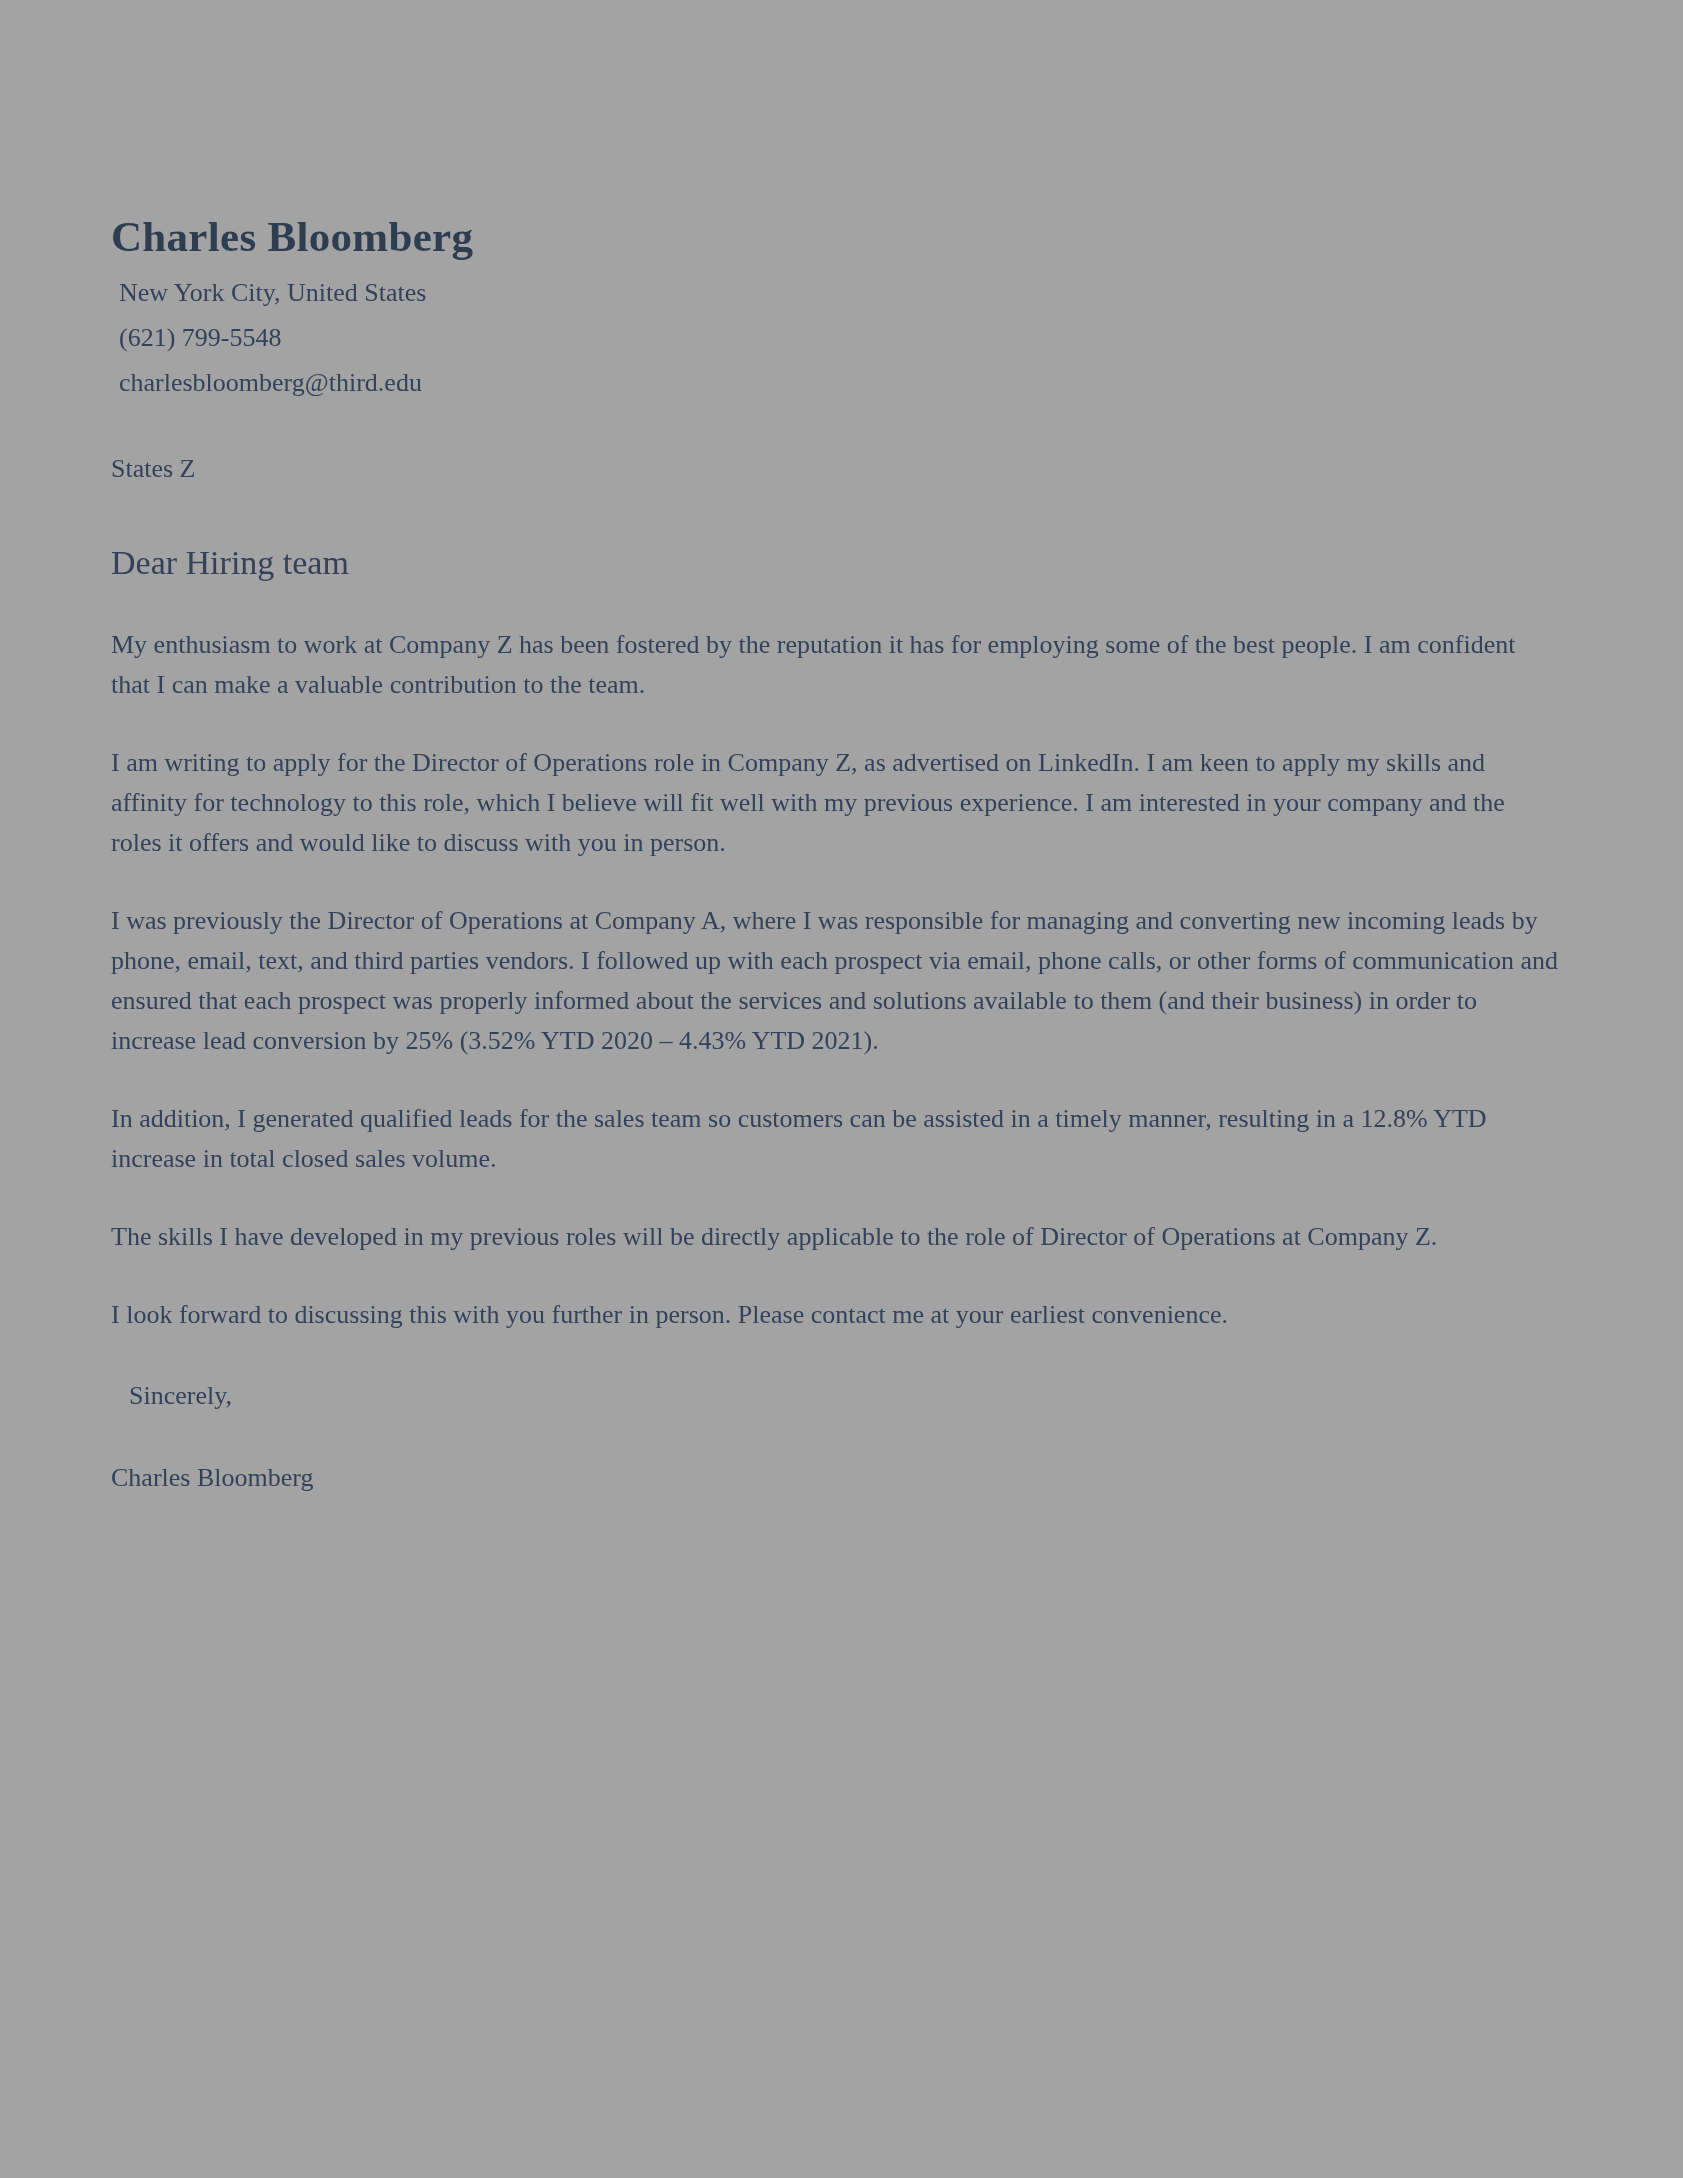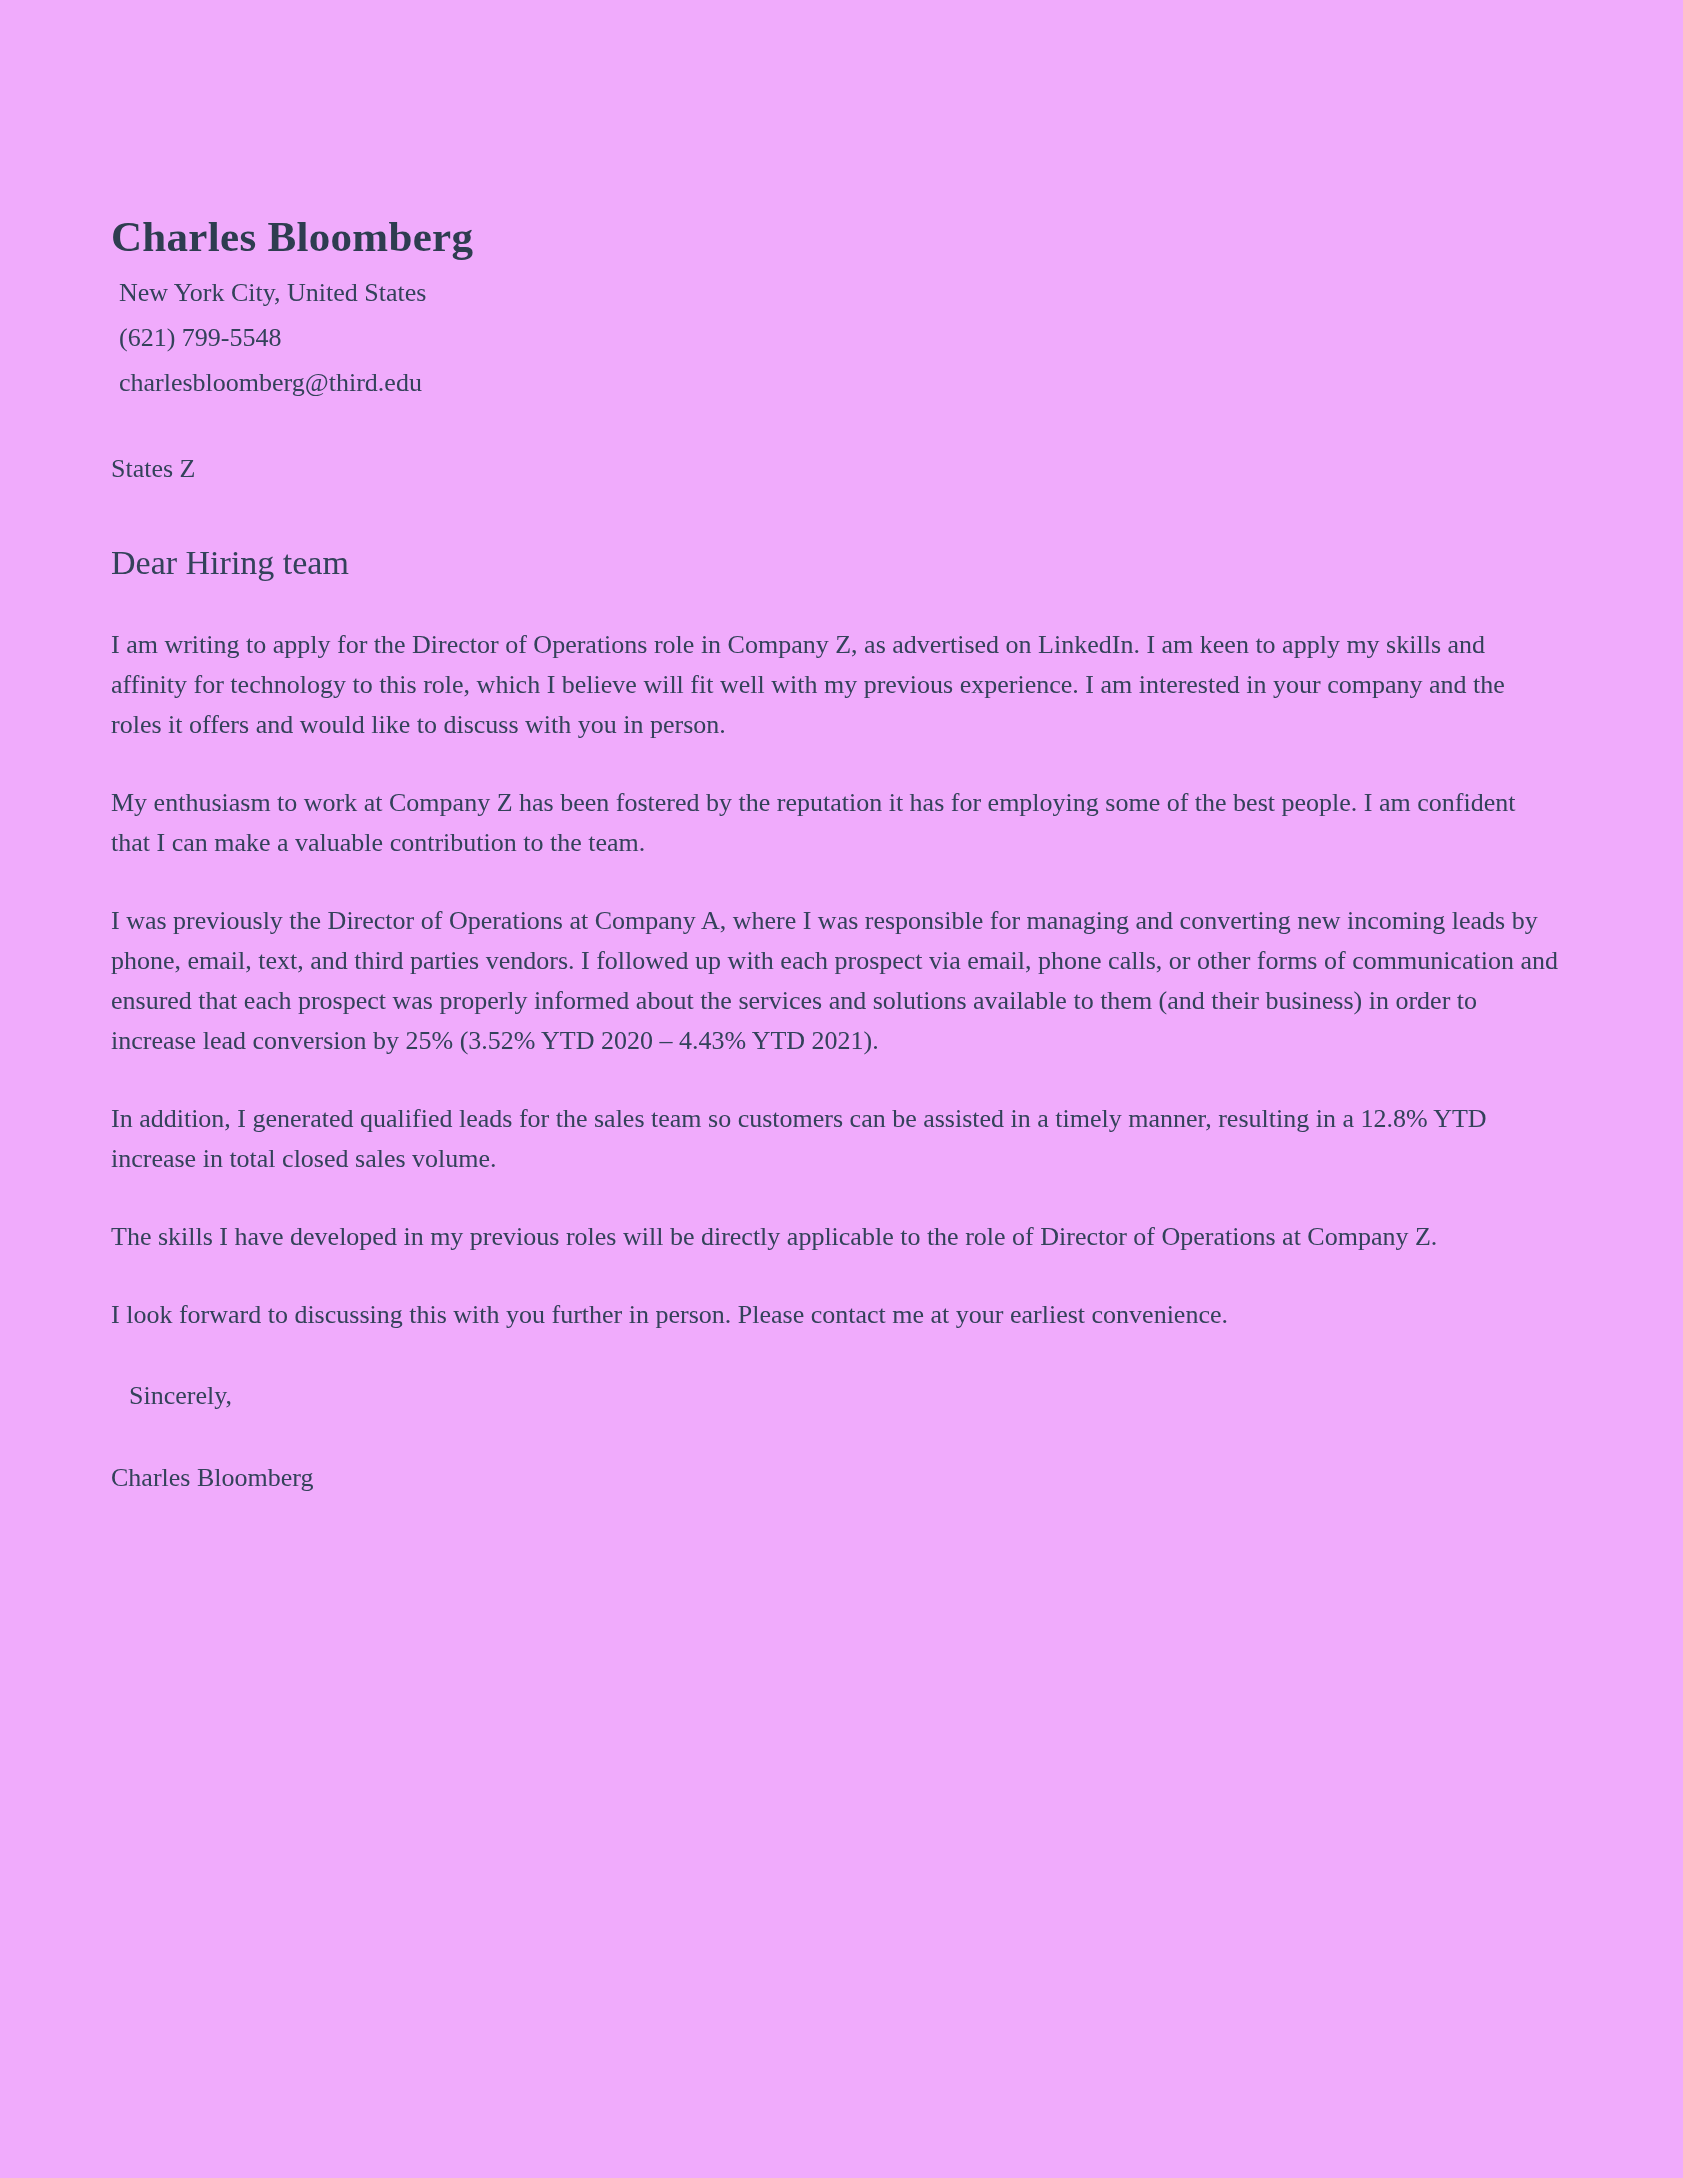--- a/index.html
+++ b/index.html
@@ -4,21 +4,21 @@
 <style>
   html, body {
     margin: 0;
     padding: 0;
     background: #ffffff;
   }
   .page {
     position: relative;
     width: 1683px;
     height: 2178px;
-    background: #f0abfc;
+    background: #a3a3a3;
     box-sizing: border-box;
     overflow: hidden;
   }
   .letter {
     position: absolute;
     left: 111px;
     top: 213px;
     width: 1447px;
     color: #33425a;
     font-family: "Liberation Serif", "DejaVu Serif", serif;
@@ -83,23 +83,23 @@
     <div class="contact-block">
       <p class="contact-line">New York City, United States</p>
       <p class="contact-line">(621) 799-5548</p>
       <p class="contact-line">charlesbloomberg@third.edu</p>
     </div>
 
     <p class="recipient">States Z</p>
 
     <p class="salutation">Dear Hiring team</p>
 
+    <p class="body-para">My enthusiasm to work at Company Z has been fostered by the reputation it has for employing some of the best people. I am confident that I can make a valuable contribution to the team.</p>
+
     <p class="body-para">I am writing to apply for the Director of Operations role in Company Z, as advertised on LinkedIn. I am keen to apply my skills and affinity for technology to this role, which I believe will fit well with my previous experience. I am interested in your company and the roles it offers and would like to discuss with you in person.</p>
-
-    <p class="body-para">My enthusiasm to work at Company Z has been fostered by the reputation it has for employing some of the best people. I am confident that I can make a valuable contribution to the team.</p>
 
     <p class="body-para">I was previously the Director of Operations at Company A, where I was responsible for managing and converting new incoming leads by phone, email, text, and third parties vendors. I followed up with each prospect via email, phone calls, or other forms of communication and ensured that each prospect was properly informed about the services and solutions available to them (and their business) in order to increase lead conversion by 25% (3.52% YTD 2020 – 4.43% YTD 2021).</p>
 
     <p class="body-para">In addition, I generated qualified leads for the sales team so customers can be assisted in a timely manner, resulting in a 12.8% YTD increase in total closed sales volume.</p>
 
     <p class="body-para">The skills I have developed in my previous roles will be directly applicable to the role of Director of Operations at Company Z.</p>
 
     <p class="body-para">I look forward to discussing this with you further in person. Please contact me at your earliest convenience.</p>
 
     <p class="closing">Sincerely,</p>

